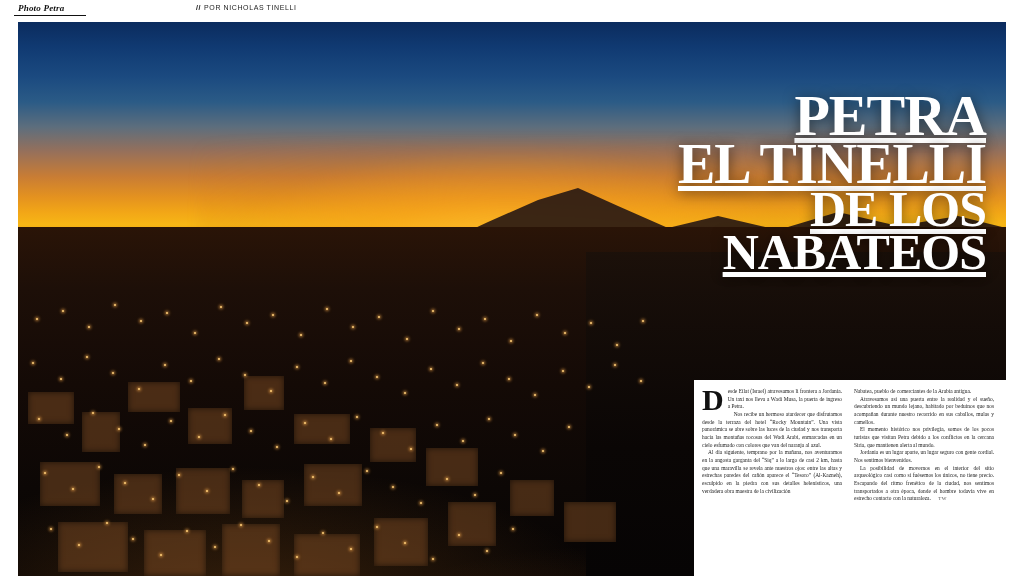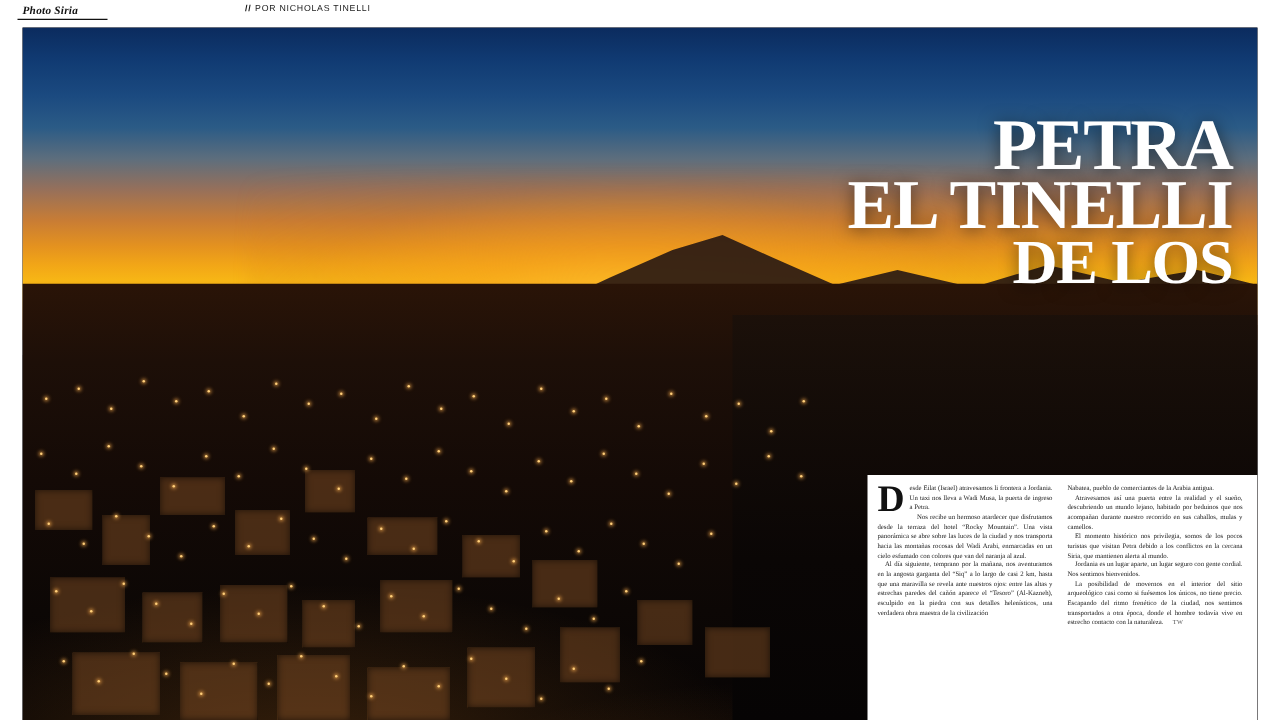--- a/index.html
+++ b/index.html
@@ -181,20 +181,21 @@
     position: absolute;
     right: 20px;
     top: 70px;
     text-align: right;
     color: #ffffff;
     font-family: "Liberation Serif", serif;
     font-weight: bold;
     line-height: 0.82;
     text-shadow: 0 2px 14px rgba(0,0,0,0.55);
     user-select: none;
+    text-decoration: underline;
   }
   .masthead .l1 {
     font-size: 58px;
     letter-spacing: -1px;
     display: block;
   }
   .masthead .l2 {
     font-size: 56px;
     letter-spacing: -1px;
     display: block;
@@ -256,21 +257,21 @@
     letter-spacing: 0.5px;
     color: #555;
   }
 </style>
 </head>
 <body>
 
 <div class="page">
 
   <div class="running-head">
-    <div class="rh-left">Photo Siria</div>
+    <div class="rh-left">Photo Petra</div>
     <div class="rh-rule"></div>
     <div class="rh-center">
       <span class="slashes">//</span><span>POR NICHOLAS TINELLI</span>
     </div>
   </div>
 
   <div class="spread">
 
     <div class="sky"></div>
     <div class="sky-glow"></div>
@@ -412,20 +413,21 @@
         <b style="left:414px;top:336px"></b>
       <b style="left:440px;top:312px"></b>
         <b style="left:468px;top:328px"></b>
         <b style="left:494px;top:306px"></b>
     </div>
 
     <div class="masthead">
       <span class="l1">PETRA</span>
       <span class="l2">EL TINELLI</span>
       <span class="l3">DE LOS</span>
+      <span class="l4">NABATEOS</span>
     </div>
 
     <div class="textblock">
       <div class="col">
         <p class="first"><span class="dropcap">D</span><span>esde Eilat (Israel) atravesamos li frontera a Jordania. Un taxi nos lleva a Wadi Musa, la puerta de ingreso a Petra.</span></p>
         <p><span>Nos recibe un hermoso atardecer que disfrutamos desde la terraza del hotel “Rocky Mountain”. Una vista panorámica se abre sobre las luces de la ciudad y nos transporta hacia las montañas rocosas del Wadi Arabi, enmarcadas en un cielo esfumado con colores que van del naranja al azul.</span></p>
         <p><span>Al día siguiente, temprano por la mañana, nos aventuramos en la angosta garganta del “Siq” a lo largo de casi 2 km, hasta que una maravilla se revela ante nuestros ojos: entre las altas y estrechas paredes del cañón aparece el “Tesoro” (Al-Kazneh), esculpido en la piedra con sus detalles helenísticos, una verdadera obra maestra de la civilización</span></p>
       </div>
       <div class="col">
         <p class="first"><span>Nabatea, pueblo de comerciantes de la Arabia antigua.</span></p>

